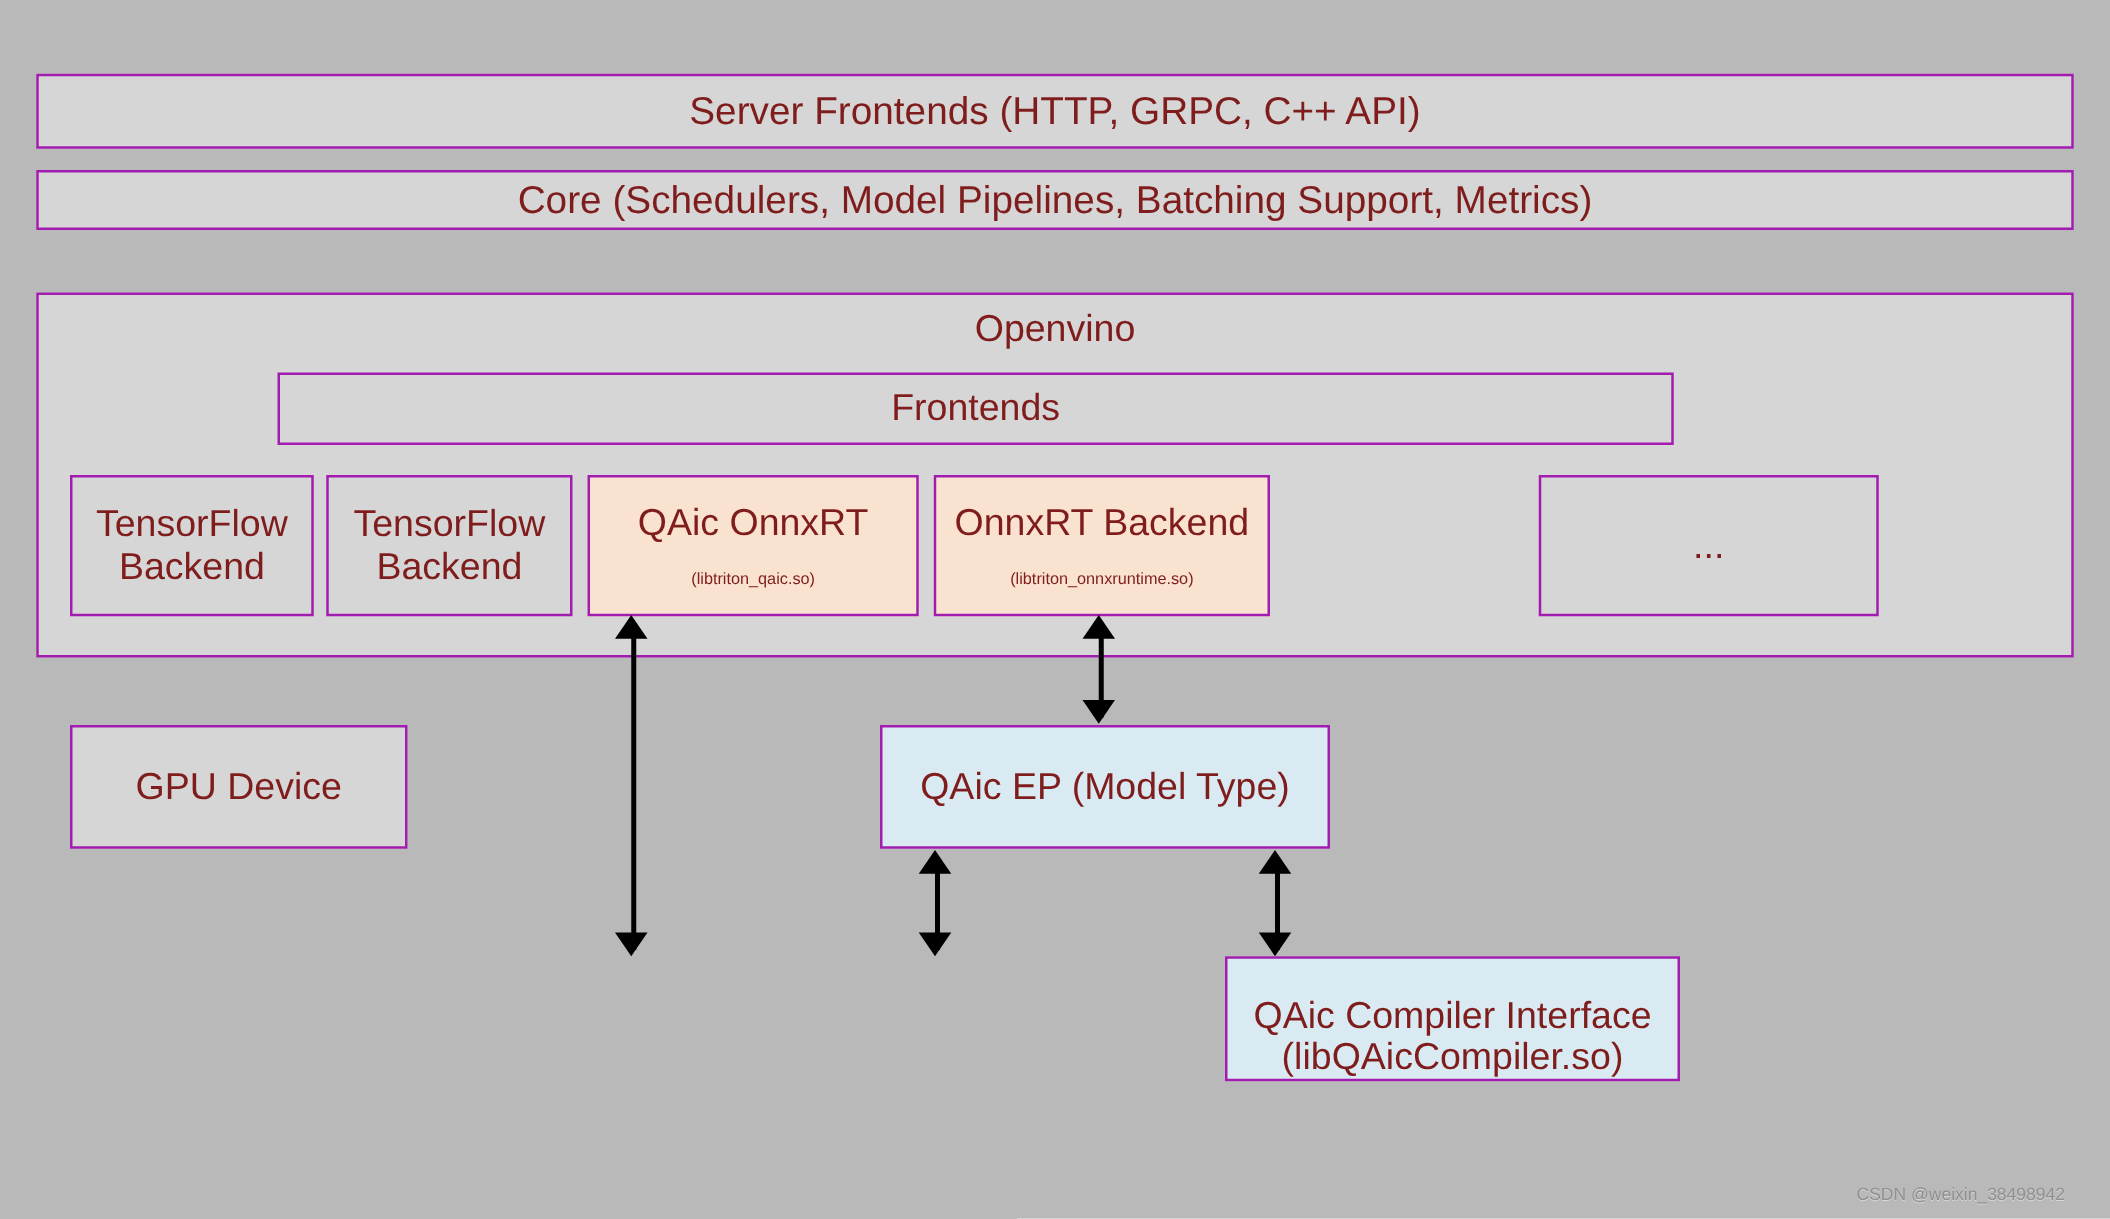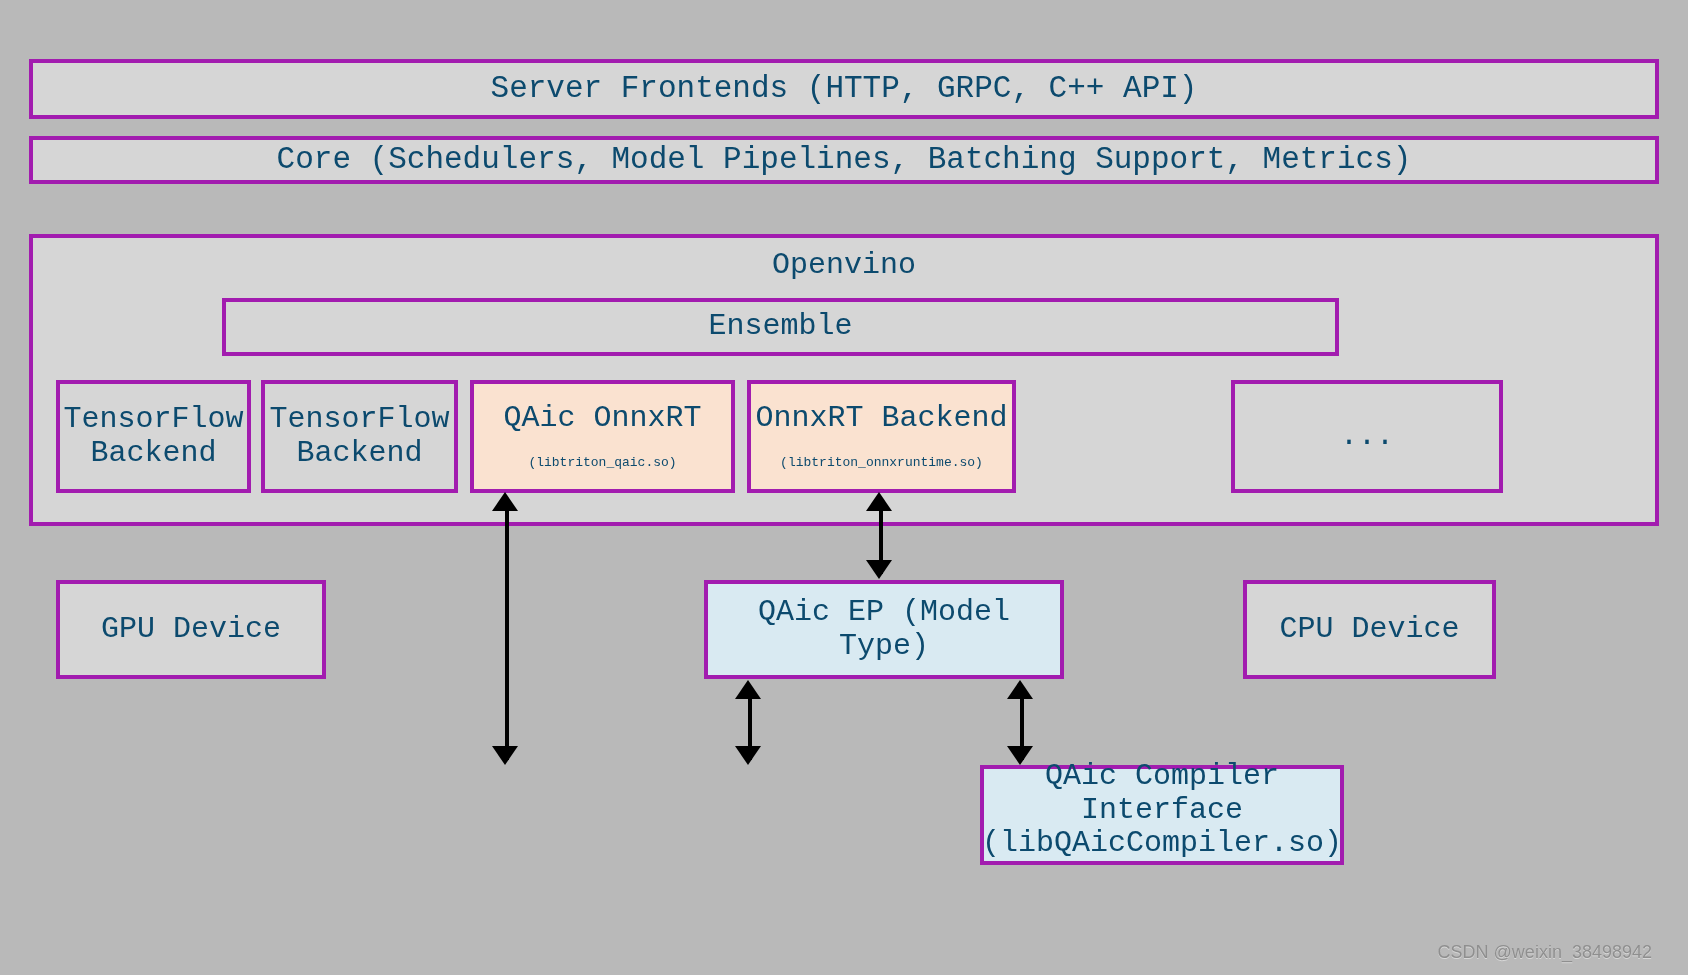--- a/index.html
+++ b/index.html
@@ -12,29 +12,28 @@
     width: 1688px;
     height: 975px;
     background: #b9b9b9;
     font-family: "Liberation Sans", sans-serif;
     overflow: hidden;
   }
   
   .box {
     position: absolute;
     box-sizing: border-box;
-    border: 4px solid #a21caf;
+    border: 2px solid #a21caf;
     display: flex;
     flex-direction: column;
     align-items: center;
     justify-content: center;
     text-align: center;
-    color: #0c4a6e;
+    color: #7f1d1d;
     line-height: 1.12;
-    font-family: Liberation Mono, monospace;
   }
   .gray   { background: #d6d6d6; }
   .peach  { background: #fae2d0; }
   .blue   { background: #d9eaf2; }
   .group  { background: #d6d6d6; }
 
   .ttl      { font-size: 30px; }
   .ttl-lg   { font-size: 31px; }
   .sub      { font-size: 13px; margin-top: 20px; }
   .stack    { font-size: 30px; }
@@ -98,21 +97,21 @@
 
   
   #a4-line { left: 1020px; top: 696px; height: 64px; }
   #a4-head-up   { left: 1007px; top: 680px; }
   #a4-head-down { left: 1007px; top: 746px; }
 
   #watermark {
     position: absolute;
     right: 36px;
     bottom: 12px;
-    font-size: 18px;
+    font-size: 14px;
     color: #8f8f8f;
     text-shadow: 0 1px 0 #d8d8d8;
     white-space: nowrap;
   }
 </style>
 </head>
 <body>
 
 <div id="canvas">
 
@@ -122,21 +121,21 @@
 
   <div id="core" class="box gray">
     <div class="ttl-lg">Core (Schedulers, Model Pipelines, Batching Support, Metrics)</div>
   </div>
 
   <div id="backends-group" class="box group">
     <div id="backends-title">Openvino</div>
   </div>
 
   <div id="ensemble" class="box gray">
-    <div class="ttl">Ensemble</div>
+    <div class="ttl">Frontends</div>
   </div>
 
   <div id="bk-tf1" class="box gray backend-row-box">
     <div class="ttl">TensorFlow Backend</div>
   </div>
 
   <div id="bk-tf2" class="box gray backend-row-box">
     <div class="ttl">TensorFlow Backend</div>
   </div>
 
@@ -156,23 +155,20 @@
   </div>
 
   <div id="gpu" class="box gray">
     <div class="ttl">GPU Device</div>
   </div>
 
   <div id="ep" class="box blue">
     <div class="ttl">QAic EP (Model Type)</div>
   </div>
 
-  <div id="cpu" class="box gray">
-    <div class="ttl">CPU Device</div>
-  </div>
 
 
   <div id="comp" class="box blue">
     <div class="stack">QAic Compiler Interface</div>
     <div class="stack">(libQAicCompiler.so)</div>
   </div>
 
   <div id="a1-line" class="arrow-line"></div>
   <div id="a1-head-up" class="arrow-head head-up"></div>
   <div id="a1-head-down" class="arrow-head head-down"></div>

